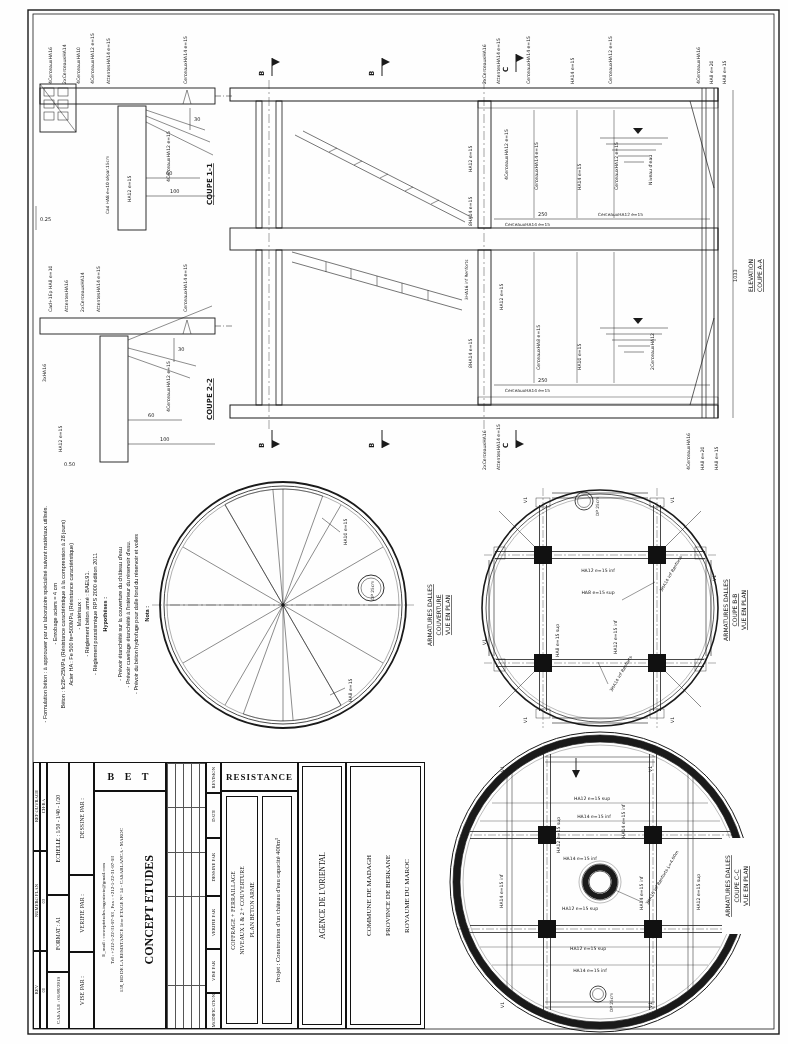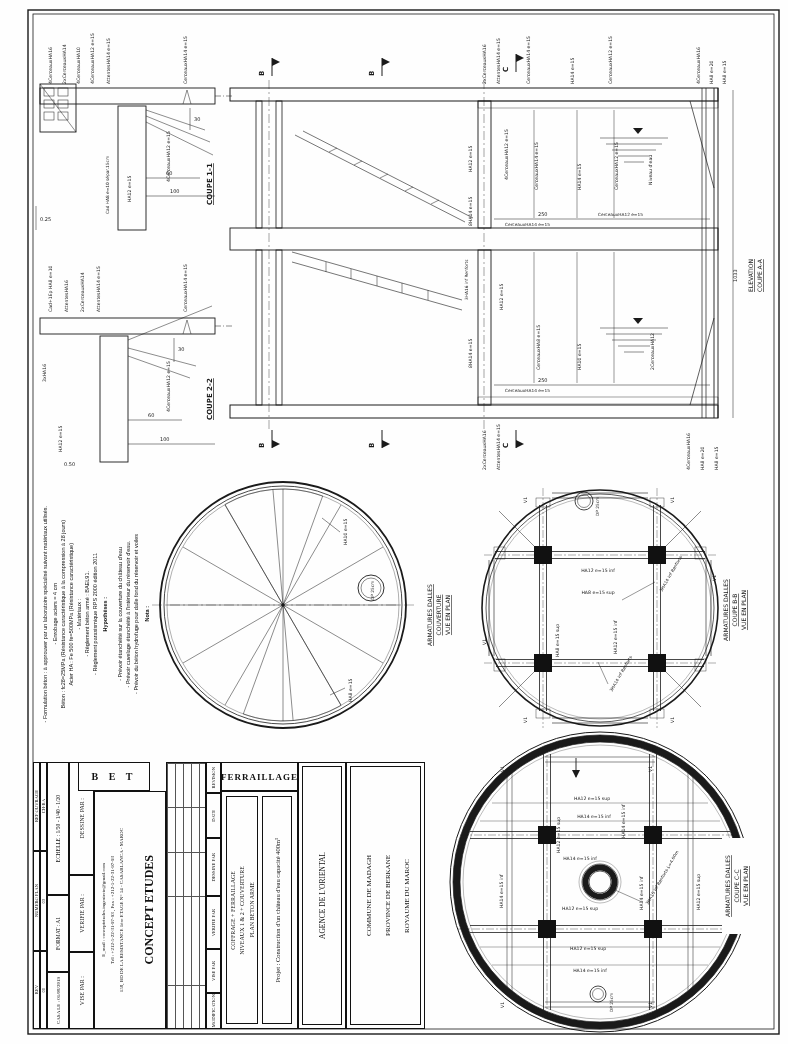--- a/index.html
+++ b/index.html
@@ -515,21 +515,21 @@
       </div>
   <div class="bx" style="left:69px;top:875px;width:25px;height:77px"></div>
   <div class="vc" style="left:69px;top:875px;width:25px;height:77px">
         <span class="vt serif" style="font-size:6px">VERIFIE PAR :</span>
       </div>
   <div class="bx" style="left:69px;top:952px;width:25px;height:77px"></div>
   <div class="vc" style="left:69px;top:952px;width:25px;height:77px">
         <span class="vt serif" style="font-size:6px">VISE PAR :</span>
       </div>
 
-  <div class="hdr" style="left:78px;top:762px;width:72px;height:29px;font-size:10px;letter-spacing:4px">B E T</div>
+  <div class="hdr" style="left:94px;top:762px;width:72px;height:29px;font-size:10px;letter-spacing:4px">B E T</div>
   <div class="bx" style="left:94px;top:791px;width:72px;height:238px"></div>
   <div class="vc" style="left:136px;top:791px;width:26px;height:238px">
         <span class="vt serif" style="font-size:12px;font-weight:bold;text-decoration:underline">CONCEPT ETUDES</span>
       </div>
   <div class="vc" style="left:117px;top:791px;width:9px;height:238px">
         <span class="vt serif" style="font-size:5px">158, BD DE LA RESISTANCE 1ère ETAGE N° 54 - CASABLANCA - MAROC</span>
       </div>
   <div class="vc" style="left:108px;top:791px;width:9px;height:238px">
         <span class="vt serif" style="font-size:5px">Tél : +212-5-22-31-97-93 , Fax : +212-5-22-31-97-93</span>
       </div>
@@ -556,21 +556,21 @@
       </div>
   <div class="bx" style="left:206px;top:949px;width:15px;height:44px"></div>
   <div class="vc" style="left:206px;top:949px;width:15px;height:44px">
         <span class="vt tbsmall serif">VISE PAR</span>
       </div>
   <div class="bx" style="left:206px;top:993px;width:15px;height:36px"></div>
   <div class="vc" style="left:206px;top:993px;width:15px;height:36px">
         <span class="vt tbsmall serif">MODIFICATION</span>
       </div>
 
-  <div class="hdr" style="left:221px;top:762px;width:77px;height:29px;font-size:9px;letter-spacing:1px">FERRAILLAGE</div>
+  <div class="hdr" style="left:221px;top:762px;width:77px;height:29px;font-size:9px;letter-spacing:1px">RESISTANCE</div>
   <div class="bx" style="left:221px;top:791px;width:77px;height:238px"></div>
   <div class="bx" style="left:262px;top:796px;width:30px;height:228px"></div>
   <div class="vc" style="left:262px;top:796px;width:30px;height:228px">
         <span class="vt serif" style="font-size:6.5px">Projet : Construction d'un château d'eau capacité 400m³</span>
       </div>
   <div class="bx" style="left:226px;top:796px;width:32px;height:228px"></div>
   <div class="vc" style="left:246px;top:796px;width:11px;height:228px">
         <span class="vt serif" style="font-size:6px">PLAN BETON ARME</span>
       </div>
   <div class="vc" style="left:236px;top:796px;width:11px;height:228px">

